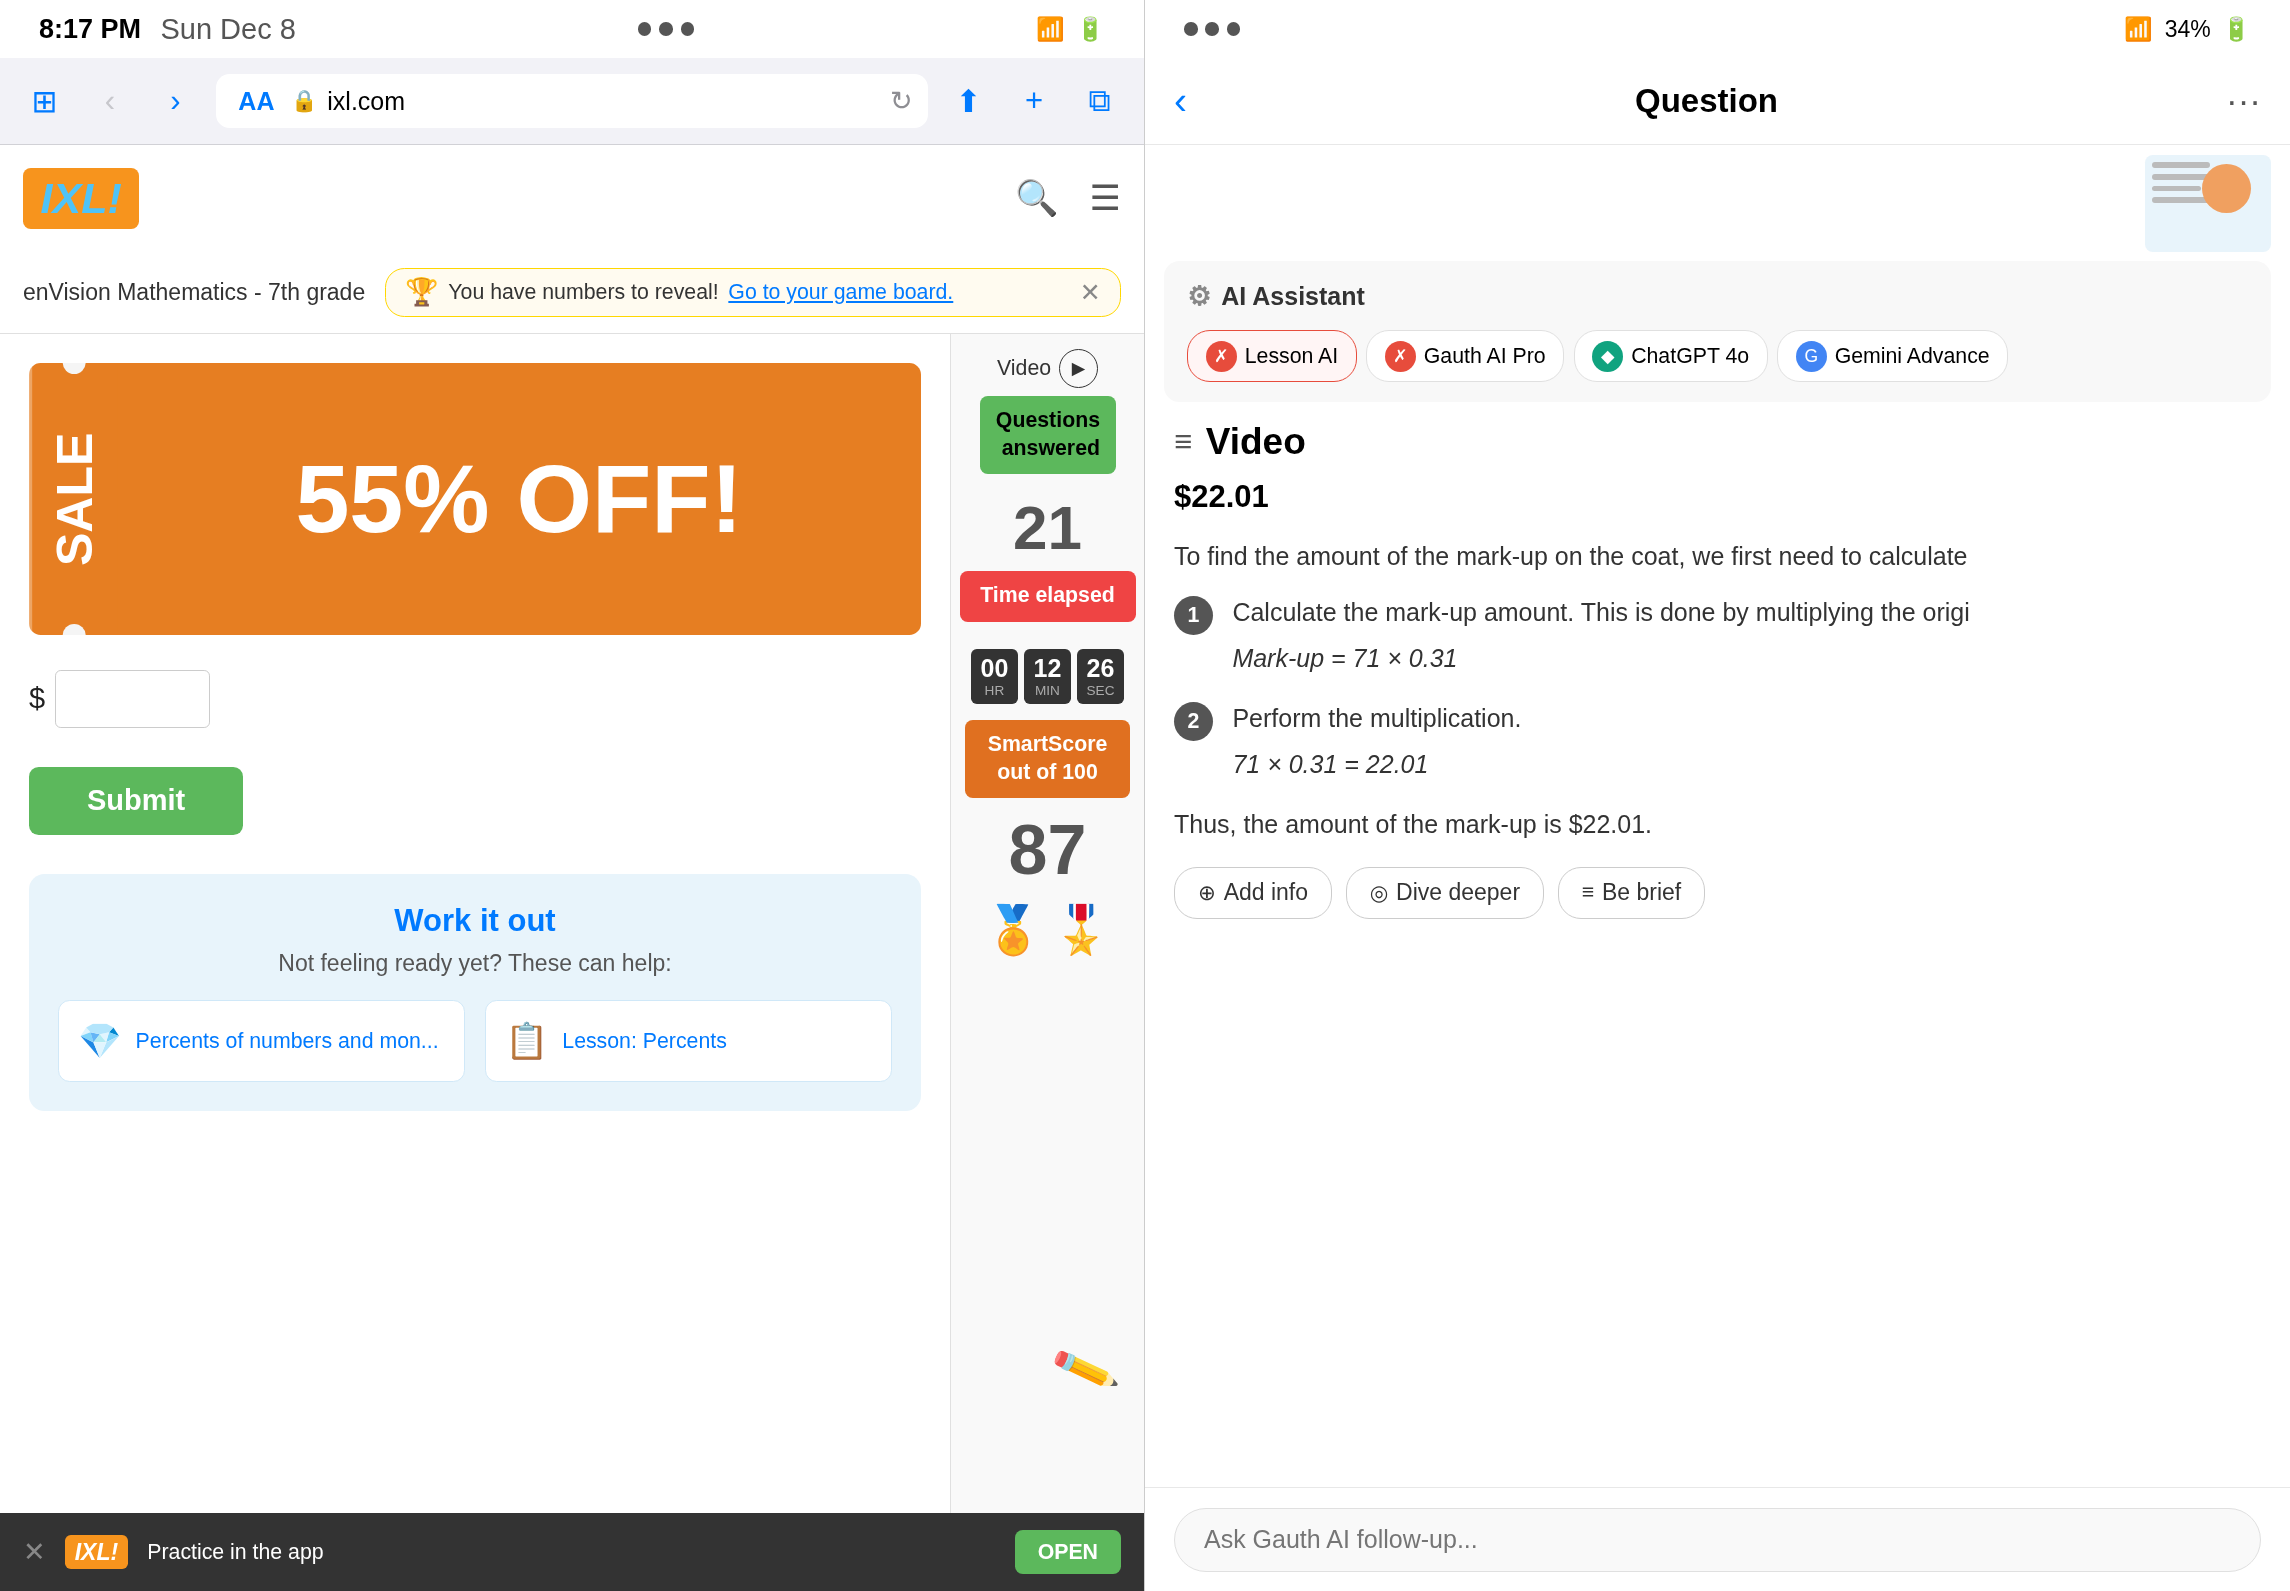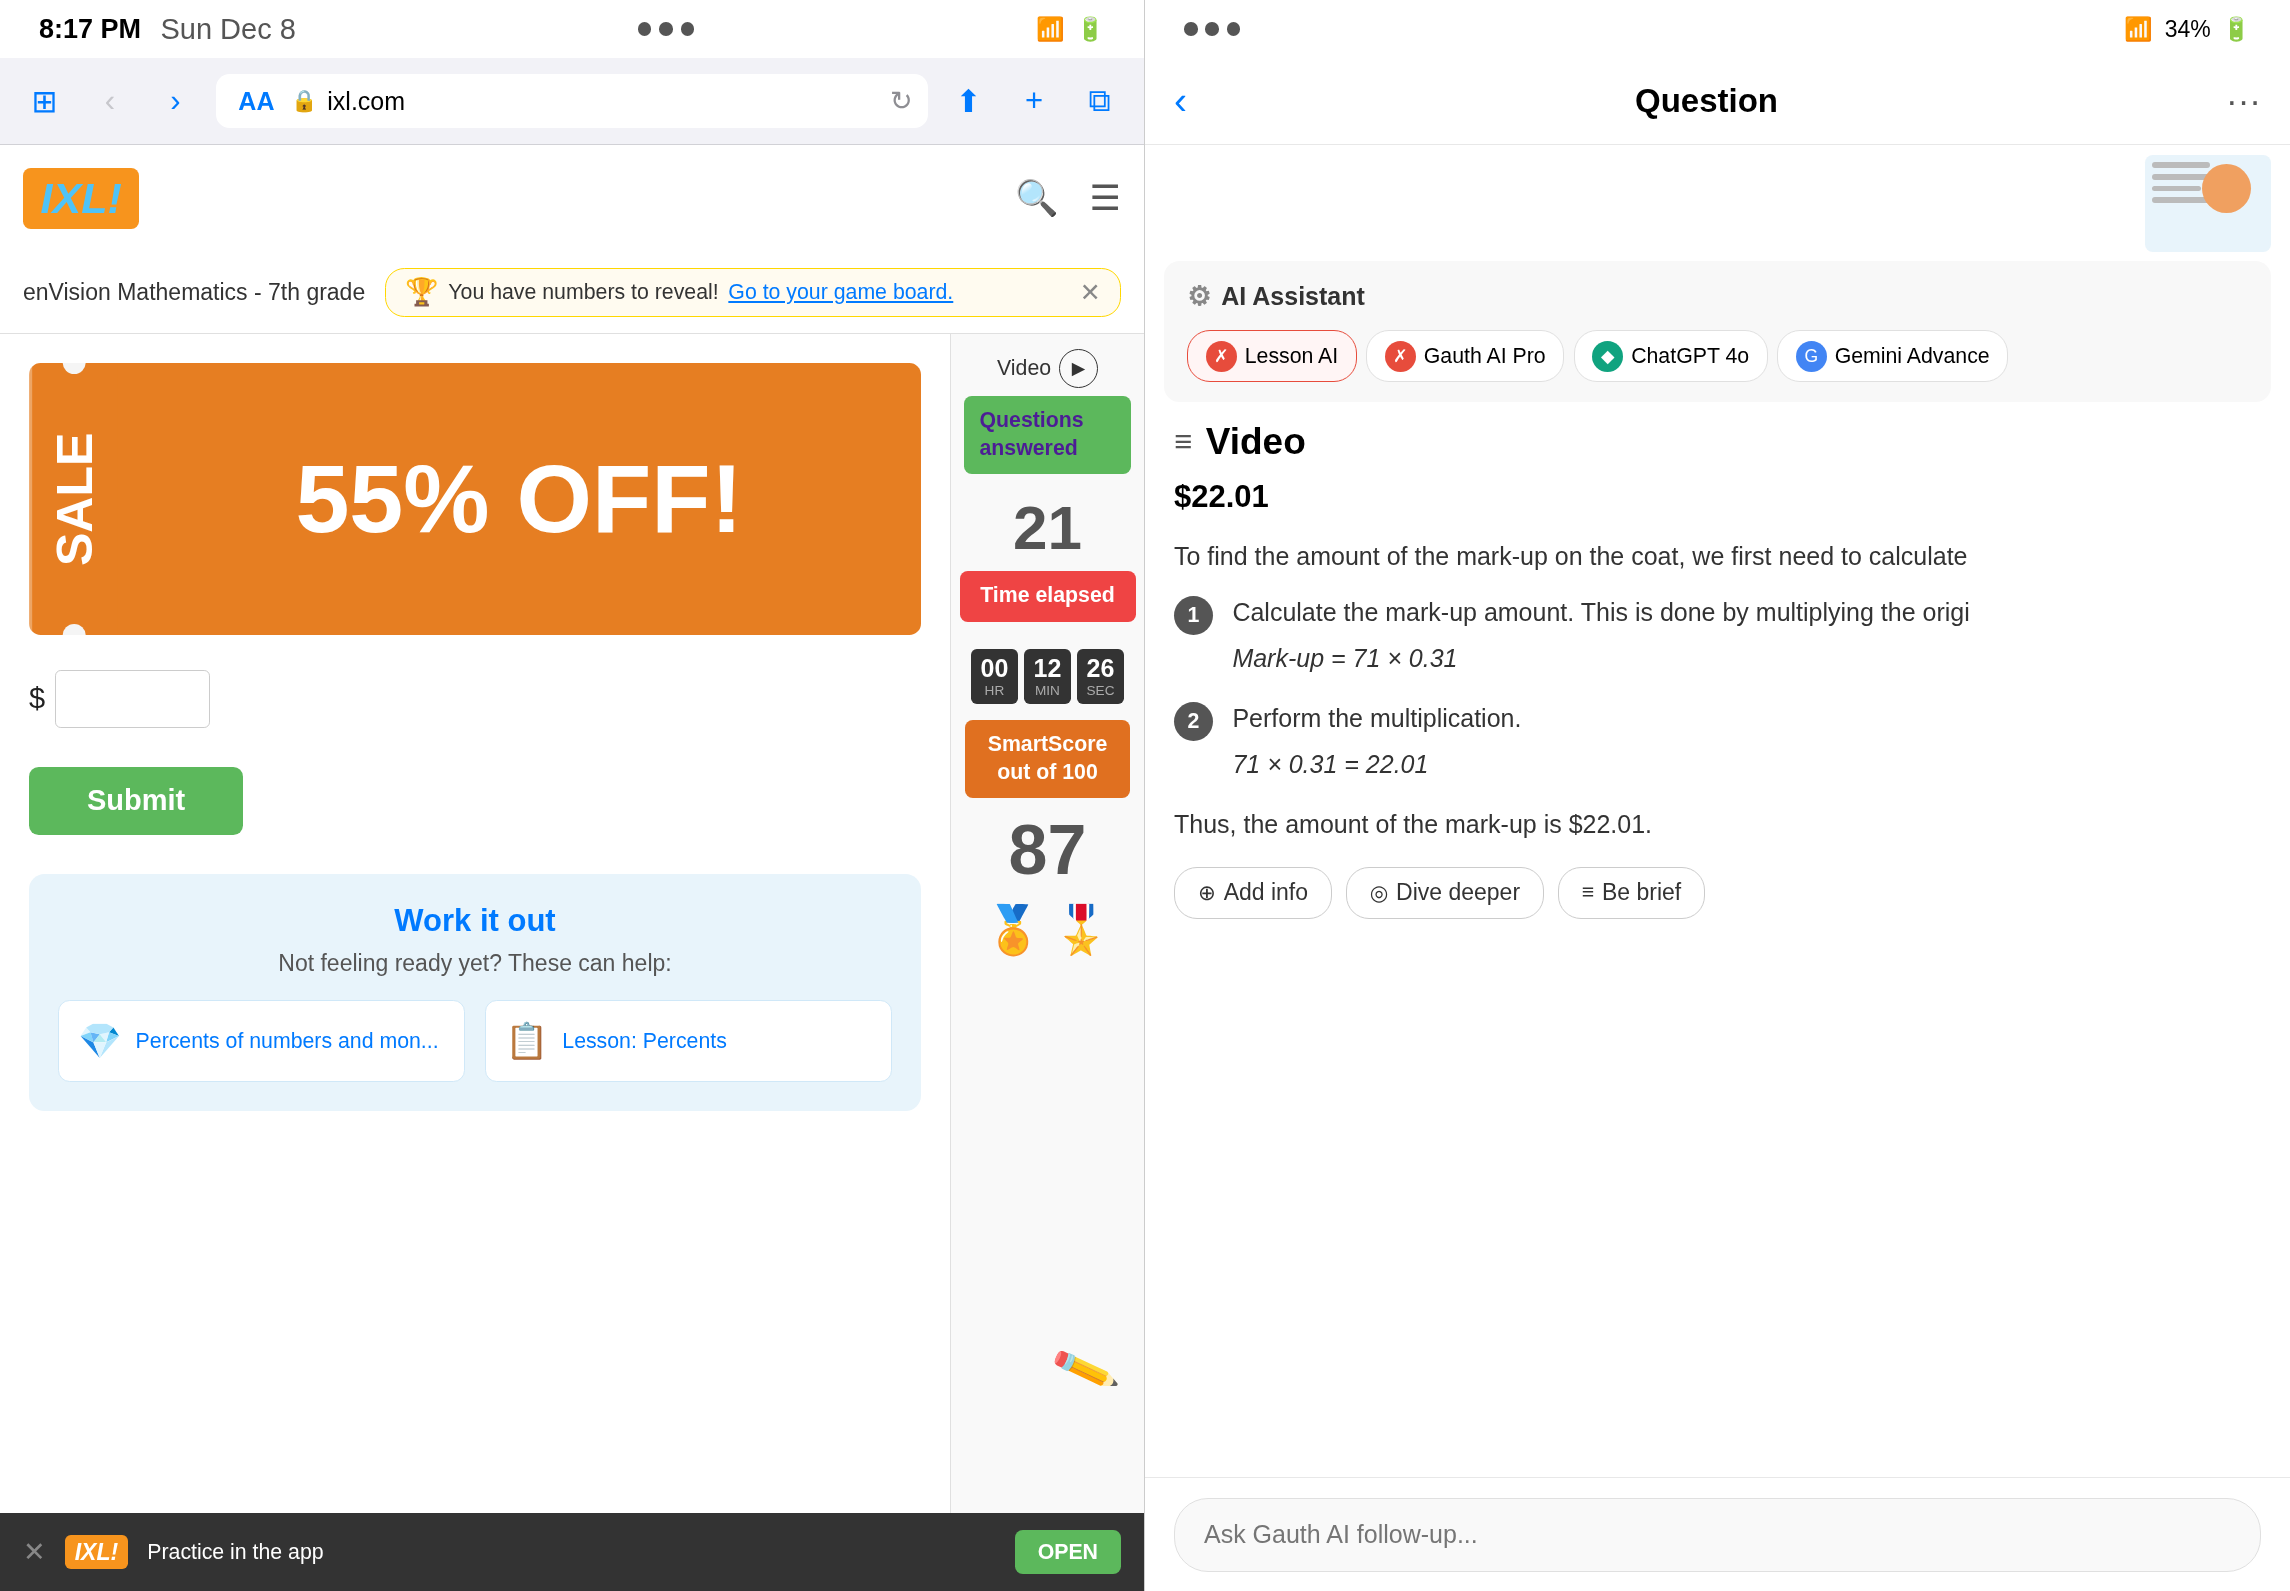--- a/index.html
+++ b/index.html
@@ -241,29 +241,29 @@
     .video-circle {
       width: 39px; height: 39px;
       border: 1.9px solid #333;
       border-radius: 50%;
       display: flex; align-items: center; justify-content: center;
       font-size: 17.5px;
     }
 
     .questions-answered-btn {
       background: #5cb85c;
-      color: #4c1d95;
+      color: #000000;
       font-size: 21.3px;
       font-weight: 700;
       border: none;
       border-radius: 7.8px;
       padding: 11.6px 15.5px;
-      text-align: left;
-      cursor: pointer;
-      width: 167px;
+      text-align: right;
+      cursor: pointer;
+      width: 136px;
       margin-bottom: 9.7px;
       line-height: 1.3;
     }
 
     .qa-count {
       font-size: 62px;
       font-weight: 700;
       color: #555;
       margin: 7.8px 0;
     }
@@ -638,21 +638,21 @@
     }
     .action-btn-icon { font-size: 21.3px; }
 
     
     .followup-area {
       border-top: 1px solid #e8e8e8;
       padding: 19.4px 29px;
     }
     .followup-input {
       width: 100%;
-      height: 74px;
+      height: 64px;
       border: 1.5px solid #e0e0e0;
       border-radius: 34px;
       padding: 0 29px;
       font-size: 25px;
       color: #a16207;
       background: #f9f9f9;
     }
   </style>
 </head>
 <body>

